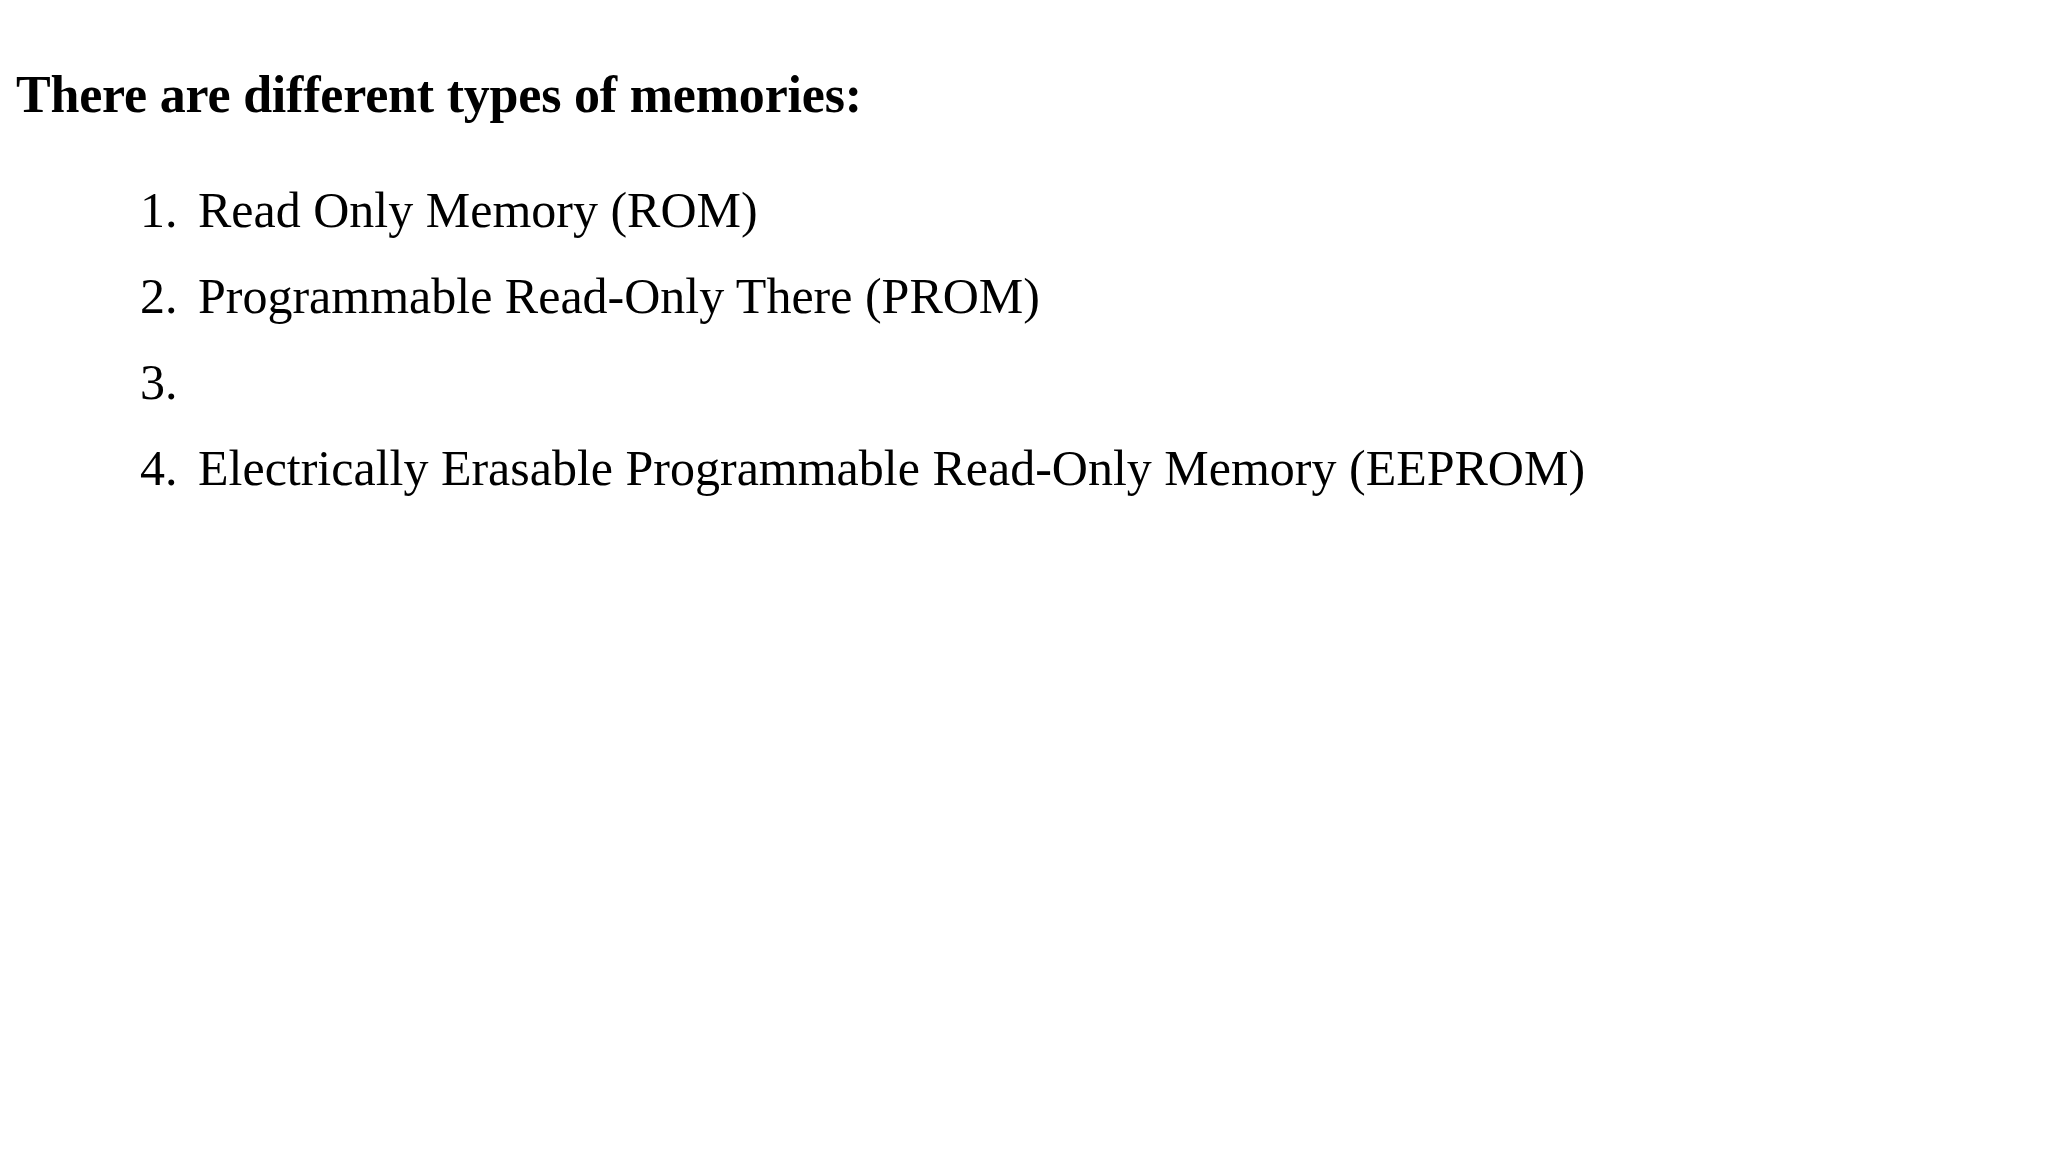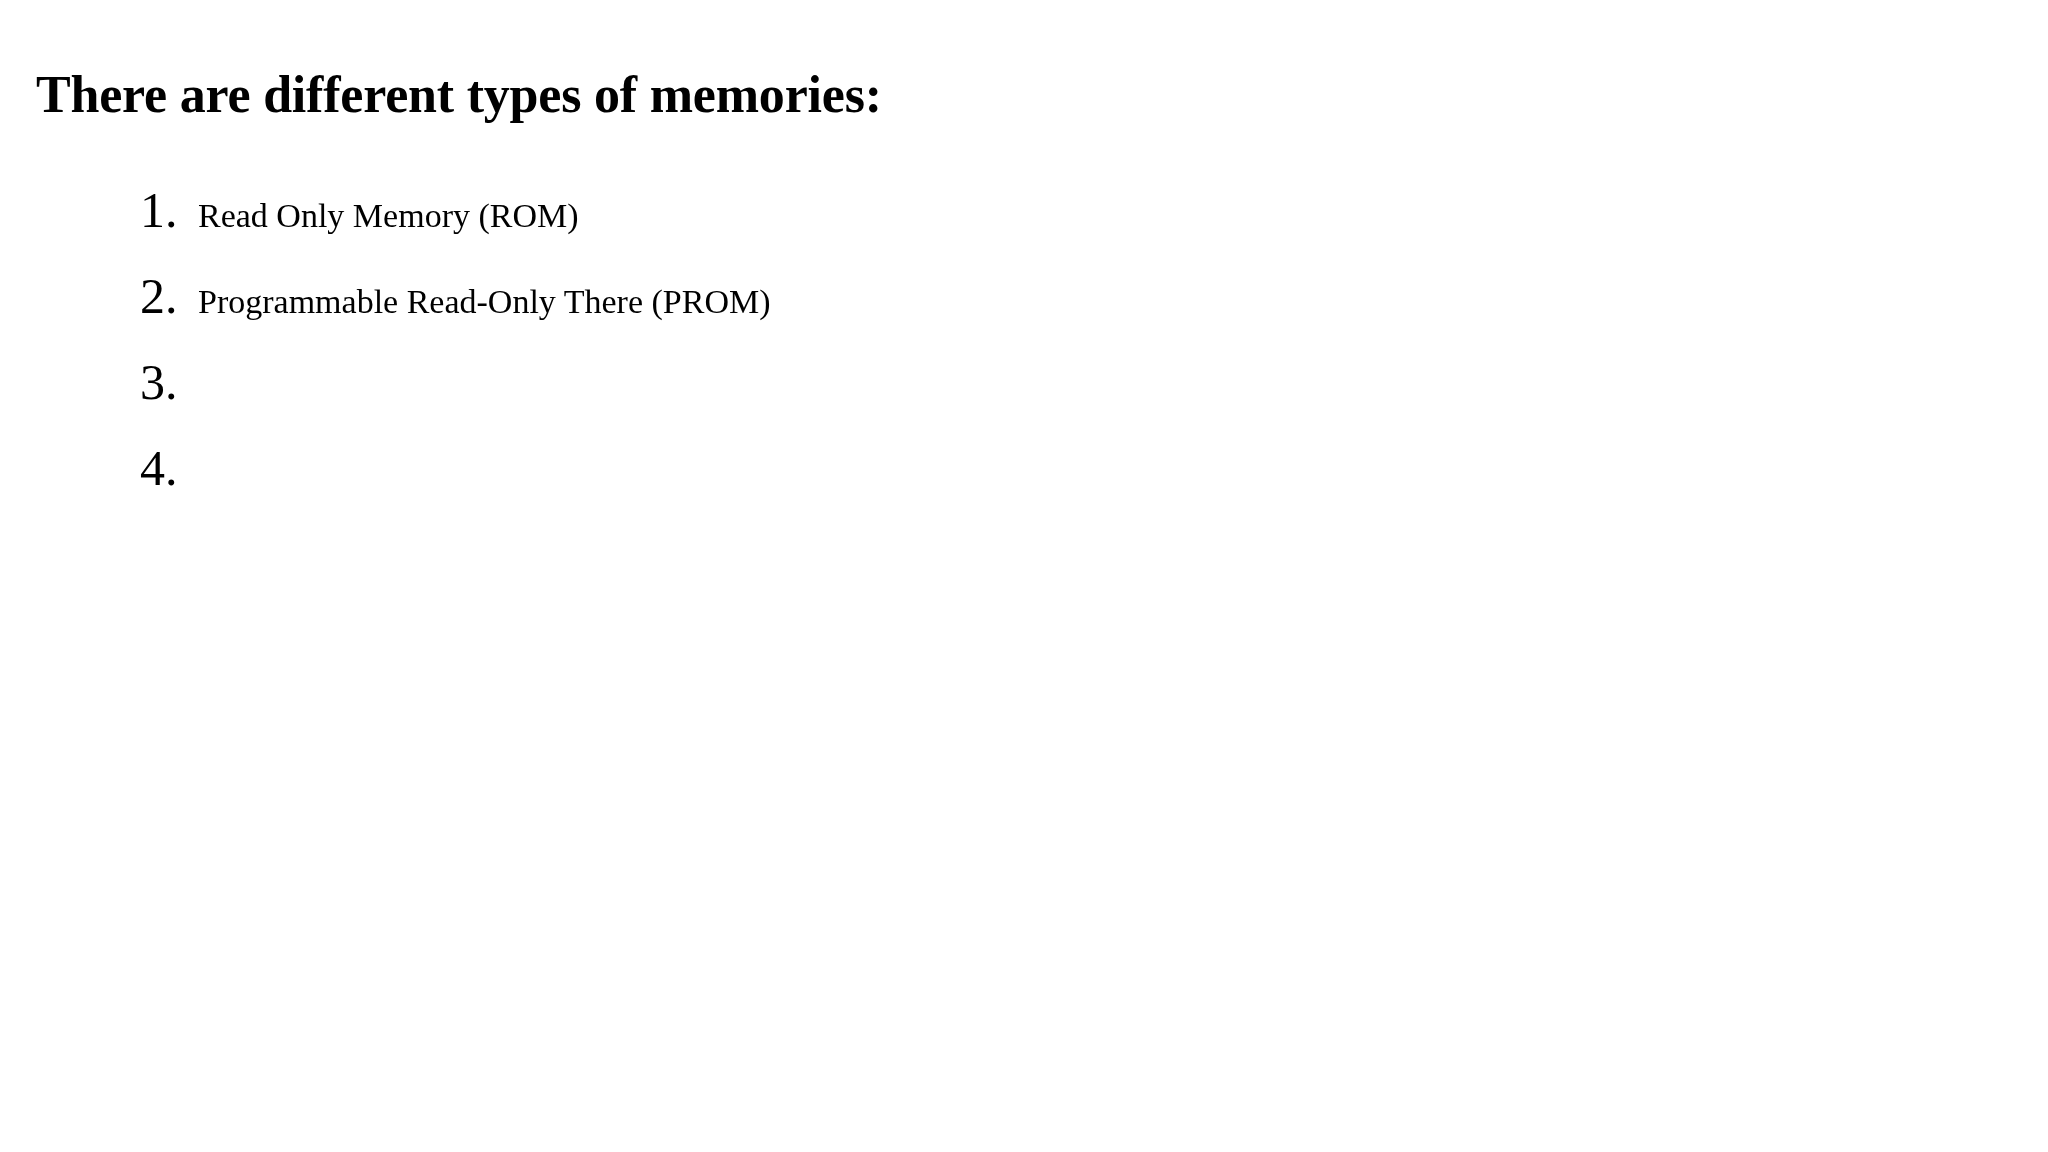--- a/index.html
+++ b/index.html
@@ -20,21 +20,21 @@
   .slide {
     position: relative;
     width: 2048px;
     height: 1152px;
     background: #ffffff;
     box-sizing: border-box;
   }
 
   .slide-title {
     position: absolute;
-    left: 36px;
+    left: 16px;
     top: 32px;
     font-size: 52px;
     font-weight: bold;
     line-height: 1.08;
     letter-spacing: -0.2px;
     white-space: nowrap;
     text-align: right;
   }
 
   .memory-list {
@@ -58,21 +58,21 @@
 
   .item-number {
     flex: 0 0 auto;
     width: 58px;
     text-align: left;
     font-size: 50px;
   }
 
   .item-text {
     flex: 0 0 auto;
-    font-size: 34px;
+    font-size: 50px;
   }
 </style>
 </head>
 <body>
 
 <div class="slide">
 
   <h1 class="slide-title">There are different types of memories:</h1>
 
   <ol class="memory-list">
@@ -86,17 +86,18 @@
       <span class="item-number">2.</span>
       <span class="item-text">Programmable Read-Only There (PROM)</span>
     </li>
 
     <li class="memory-list-item">
       <span class="item-number">3.</span>
     </li>
 
     <li class="memory-list-item">
       <span class="item-number">4.</span>
+      <span class="item-text">Electrically Erasable Programmable Read-Only Memory (EEPROM)</span>
     </li>
 
   </ol>
 
 </div>
 
 </body></html>

